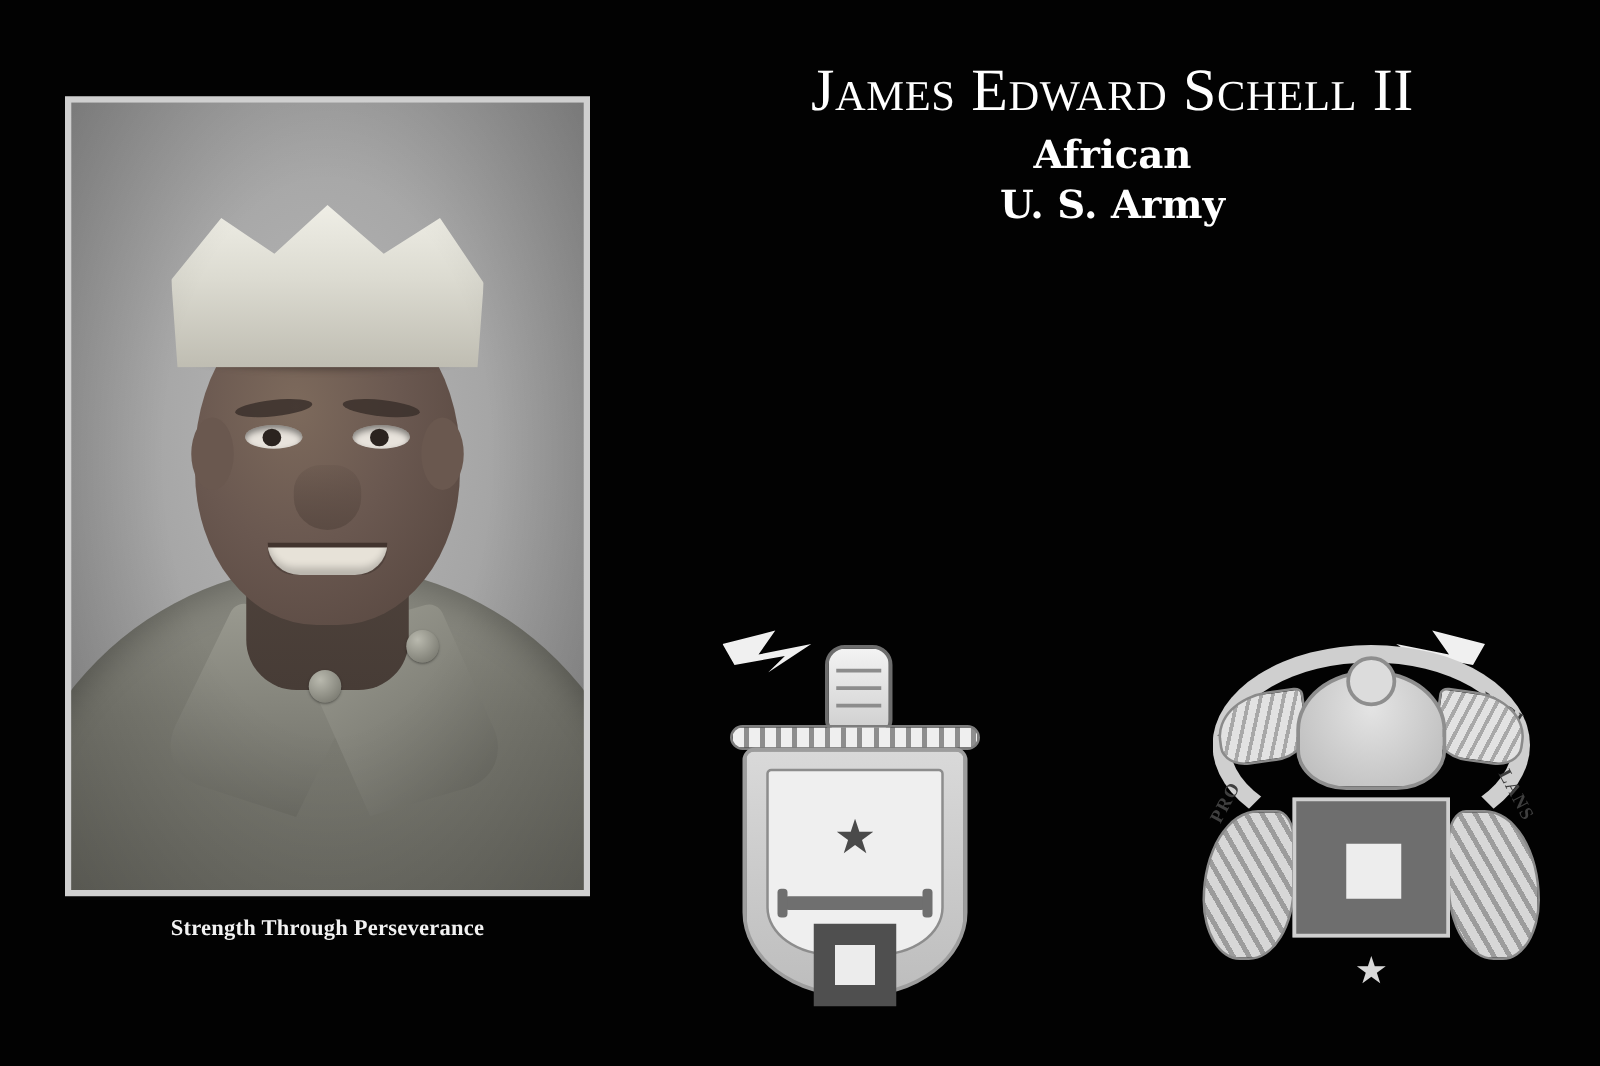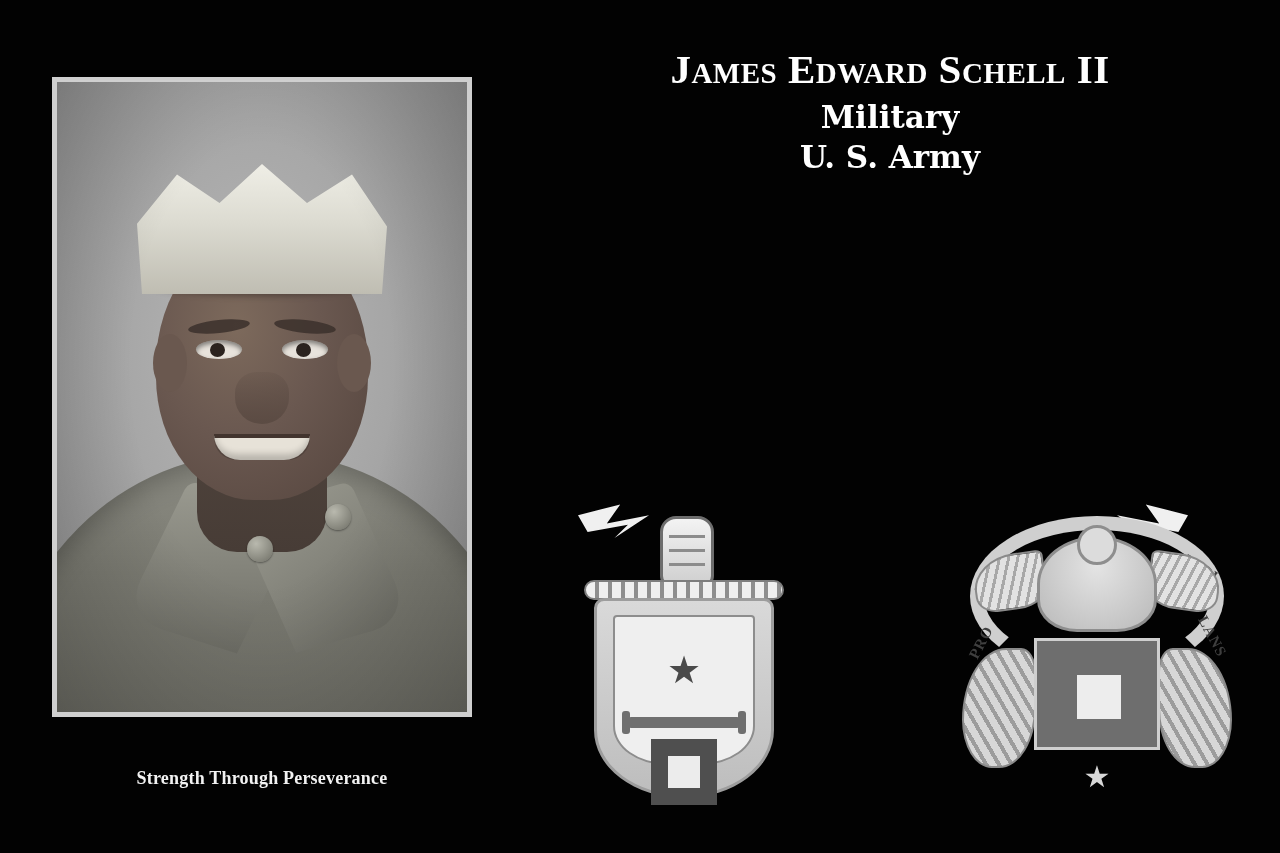--- a/index.html
+++ b/index.html
@@ -167,41 +167,41 @@
   .btn1 { left: 190px; bottom: 150px; }
   .btn2 { right: 116px; bottom: 182px; }
   .vignette {
     position: absolute;
     inset: 0;
     background: radial-gradient(ellipse at 50% 45%, rgba(0,0,0,0) 45%, rgba(0,0,0,.22) 100%);
   }
   .caption {
     position: absolute;
     left: 52px;
-    top: 768px;
+    top: 732px;
     width: 420px;
     text-align: center;
     color: #f2f2f2;
     font-size: 18px;
     font-weight: bold;
     font-family: "Liberation Serif", serif;
     letter-spacing: .2px;
   }
   
   .right {
     position: absolute;
     left: 520px;
     top: 48px;
     width: 740px;
     text-align: center;
     color: #ffffff;
   }
   .name {
-    font-size: 41px;
-    font-weight: bold;
+    font-size: 48px;
+    font-weight: normal;
     letter-spacing: .5px;
     line-height: 1.05;
     font-variant: small-caps;
     text-transform: capitalize;
     font-family: "Liberation Serif", serif;
   }
   .rank {
     margin-top: 8px;
     font-size: 31px;
     font-weight: bold;
@@ -473,21 +473,21 @@
       <div class="cap"></div>
       <div class="btn1"></div>
       <div class="btn2"></div>
       <div class="vignette"></div>
     </div>
   </div>
   <div class="caption">Strength Through Perseverance</div>
 
   <div class="right">
     <div class="name">James Edward Schell II</div>
-    <div class="rank">Military</div>
+    <div class="rank">African</div>
     <div class="branch">U. S. Army</div>
   </div>
 
   <div class="insignia-row">
 
     <div class="emblem-a">
       <div class="bolt left"></div>
       <div class="bolt right"></div>
       <div class="fist"></div>
       <div class="wreath-band"></div>

